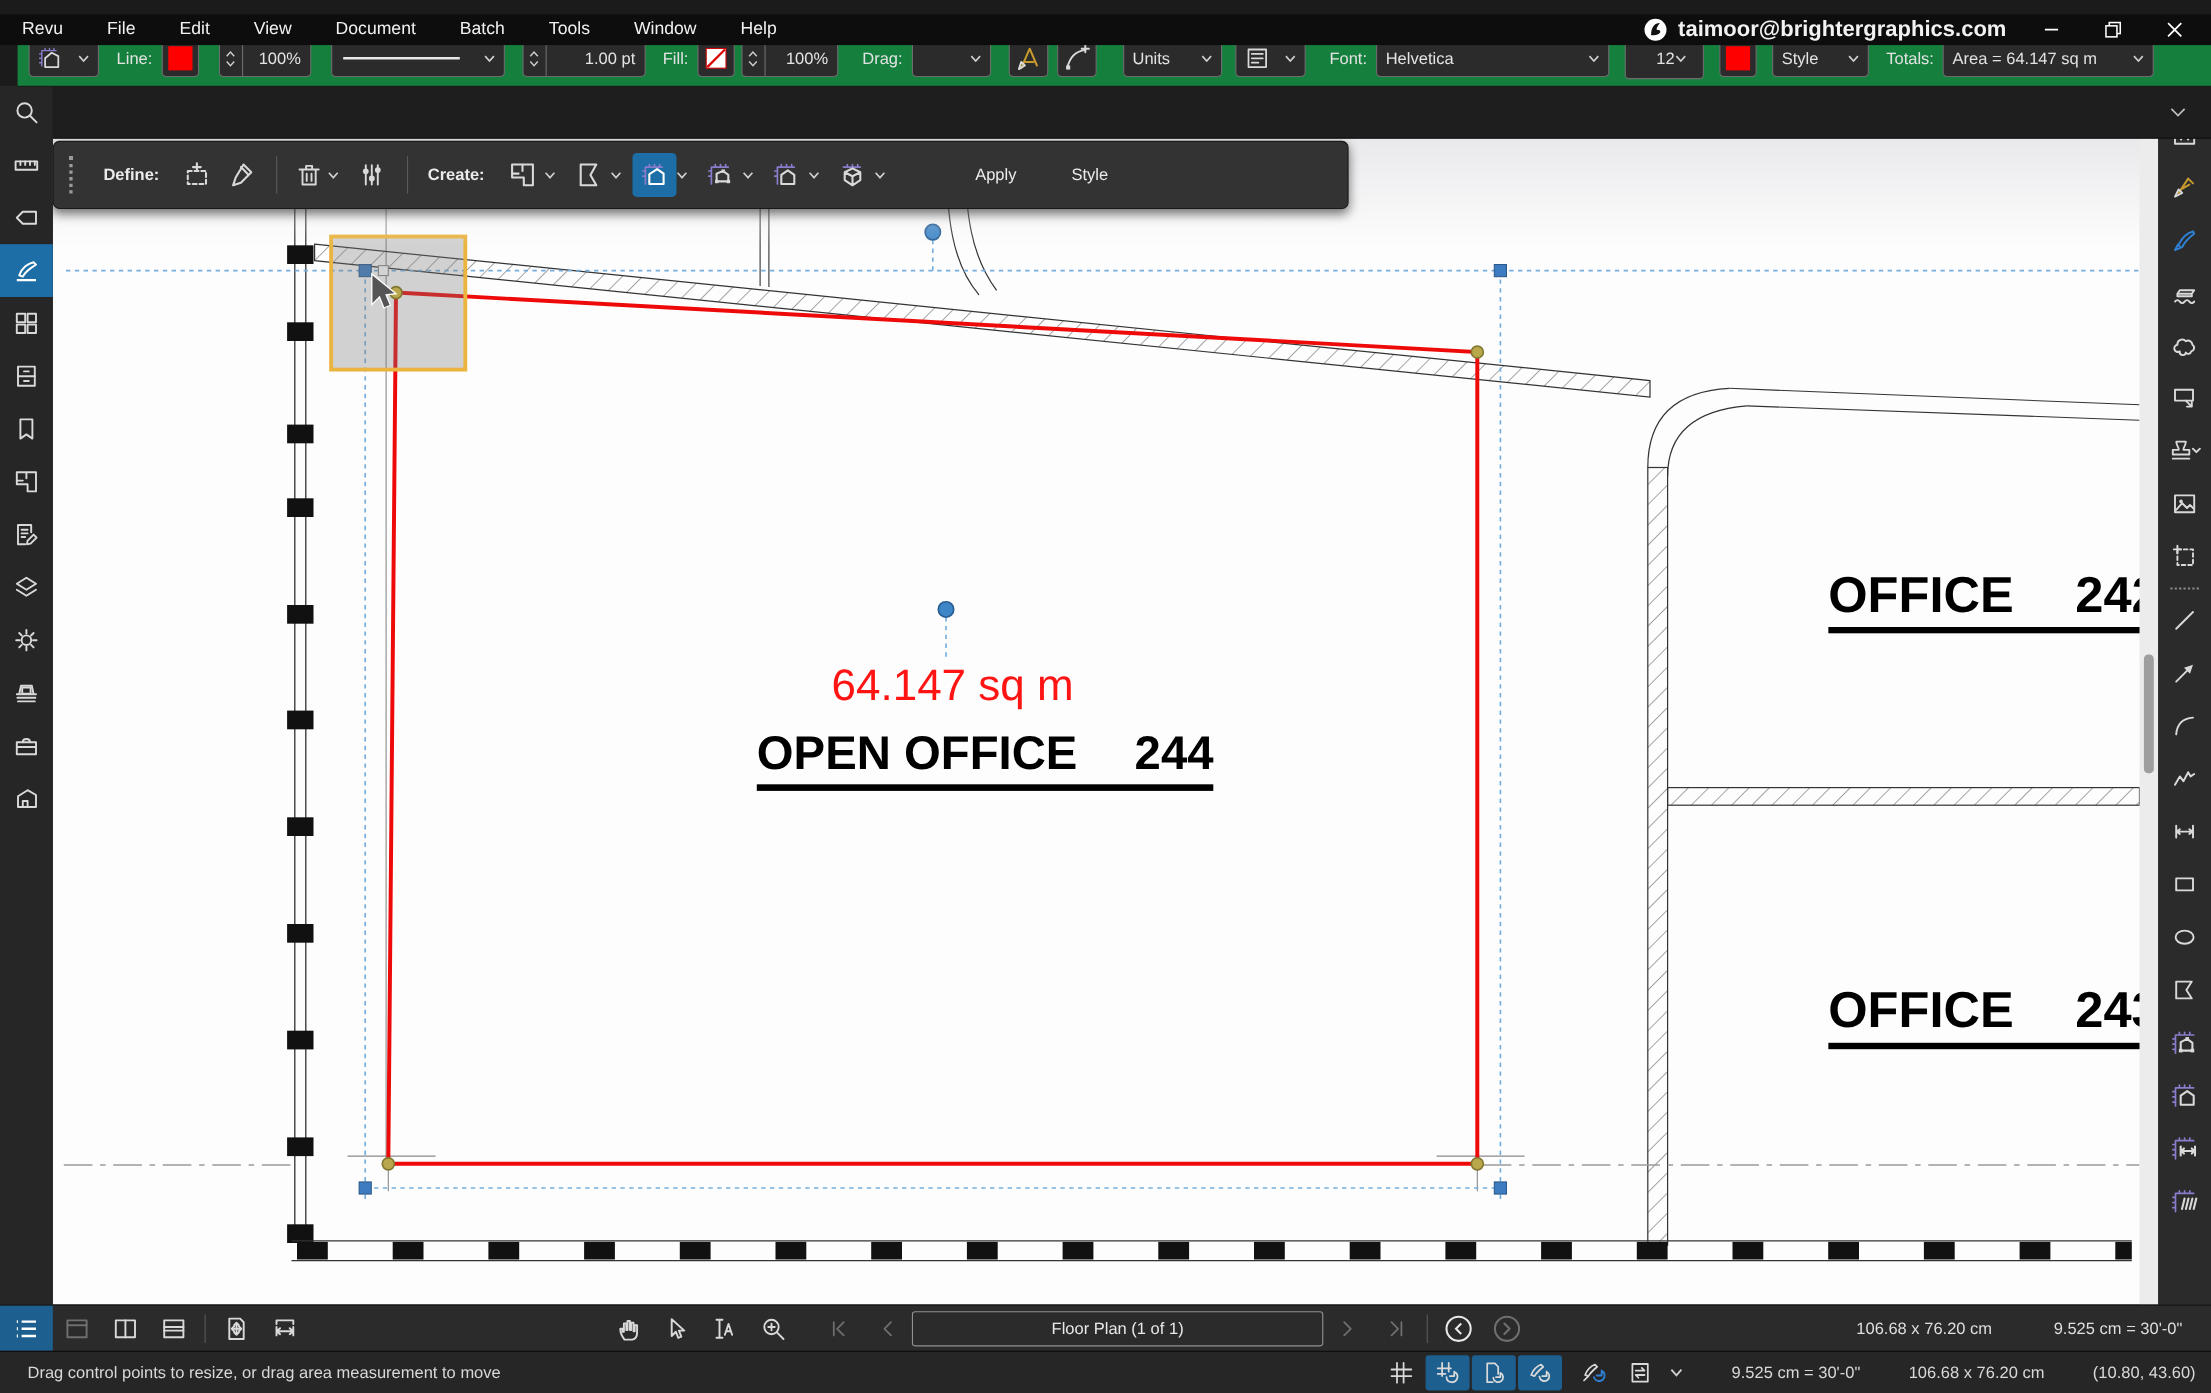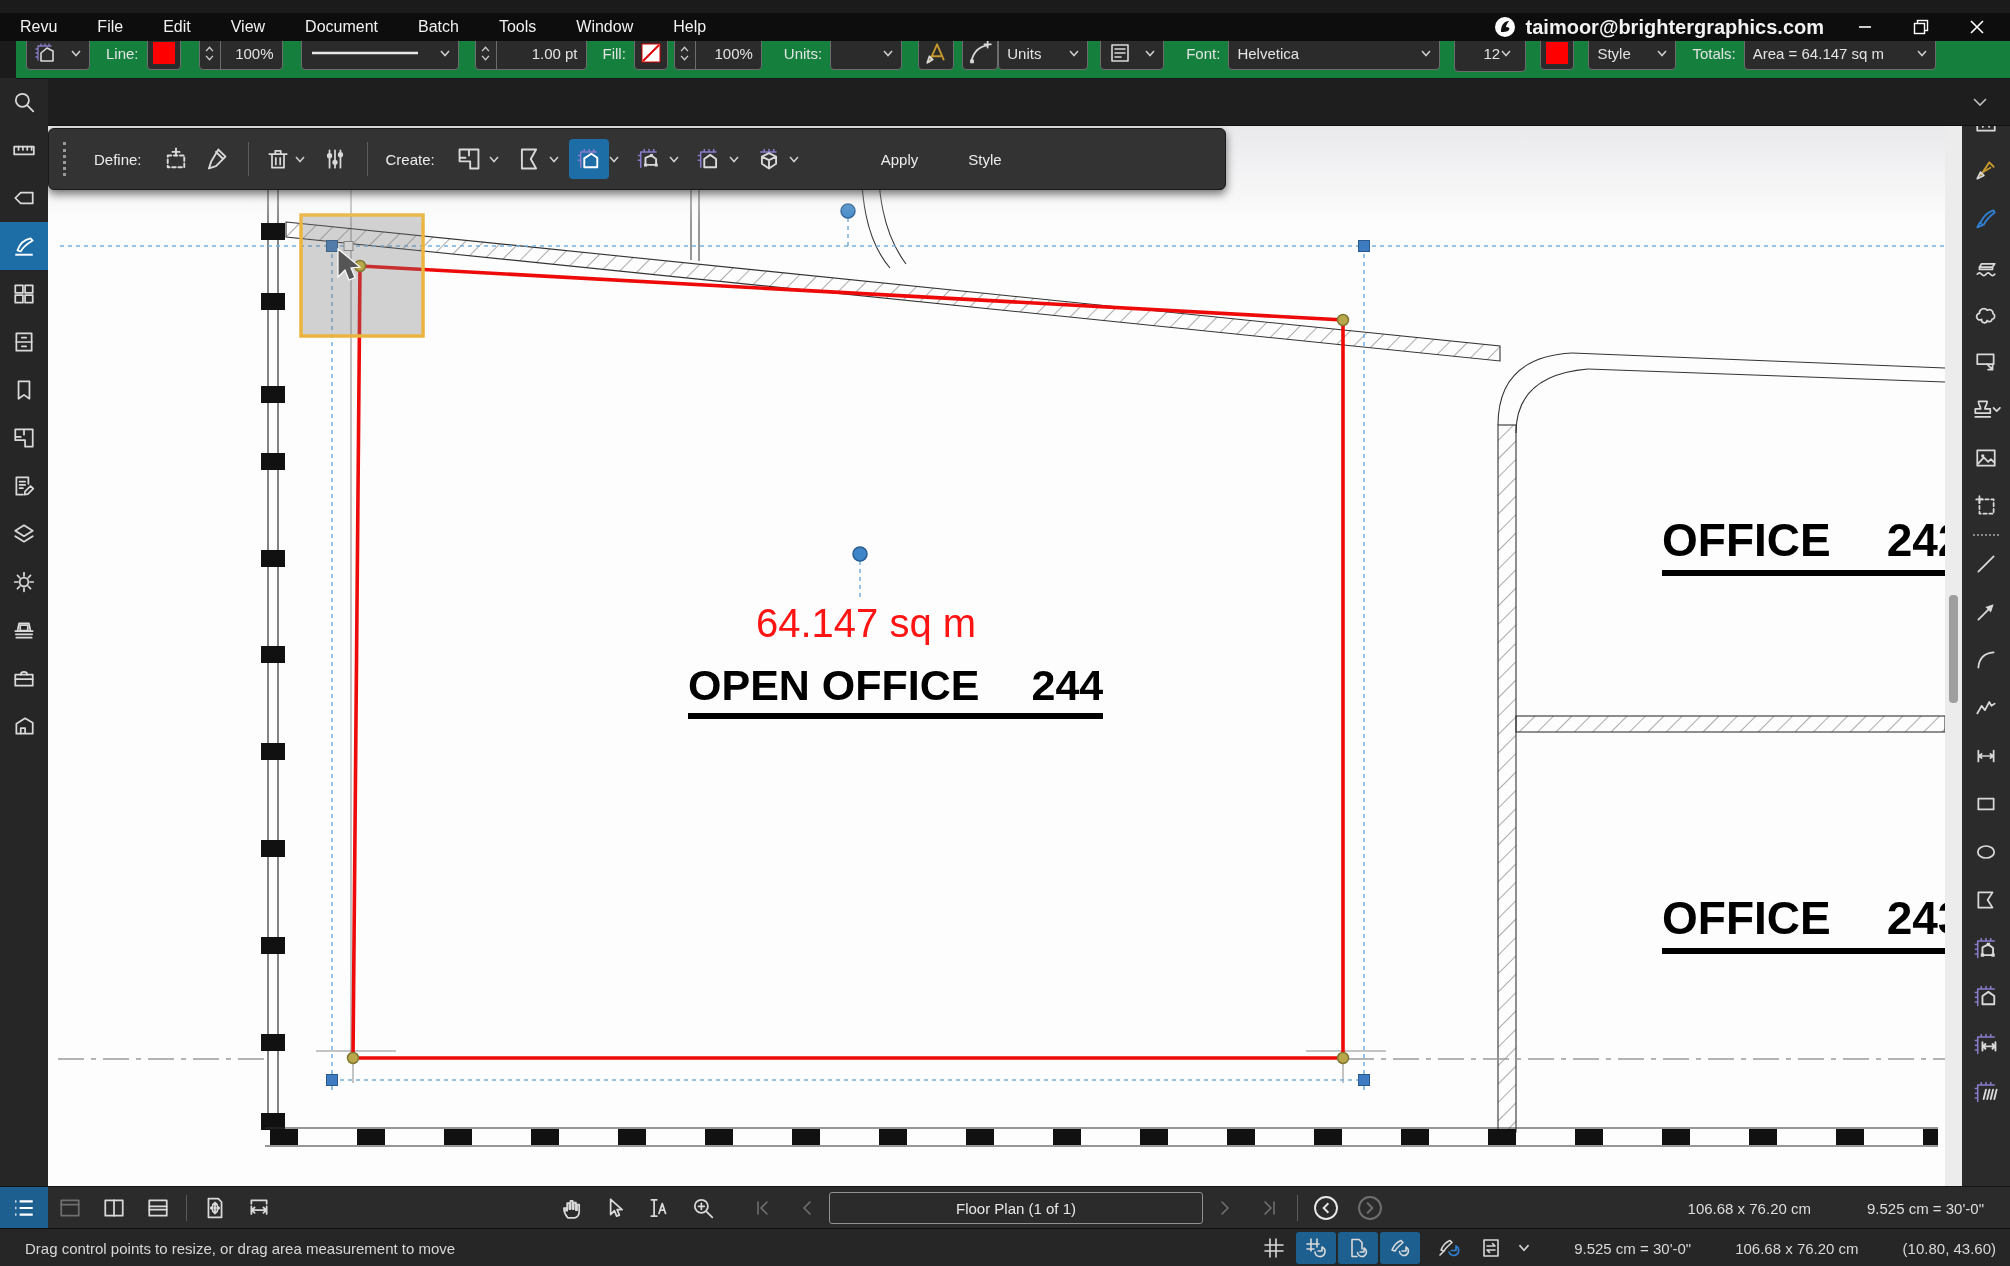--- a/index.html
+++ b/index.html
@@ -48,21 +48,21 @@
   .clipwrap{overflow:hidden;width:286px}
   #office-242{left:1614px;top:388px}
   #office-243{left:1614px;top:766px}
   .clipwrap .room-label{font-size:46px;display:inline-block}
   .clipwrap .num{margin-left:56px}
   #vscroll{left:1897px;top:0;width:17px;height:1061px;background:#ececec}
   #vscroll-thumb{left:4px;top:470px;width:9px;height:108px;background:#9e9e9e;border-radius:4px}
   
   #floatbar{left:48px;top:128px;width:1176px;height:60px;background:#333;border:1px solid #1a1a1a;border-radius:6px;box-shadow:0 4px 10px rgba(0,0,0,.55);display:flex;align-items:center;color:#ececec;font-size:15px;z-index:40}
   #floatbar .grip{width:14px;height:34px;margin:0 8px 0 14px;border-left:3px dotted #9a9a9a}
-  .fb-lbl{font-weight:normal;margin:0 14px 0 6px}
+  .fb-lbl{font-weight:bold;margin:0 14px 0 6px}
   .fbtn{width:40px;height:40px;display:flex;align-items:center;justify-content:center;border-radius:4px}
   .fbtn.sel{background:#1d6ea6}
   .fb-sep{width:1px;height:34px;background:#5a5a5a;margin:0 12px}
   .fb-group{display:flex;align-items:center;margin-right:10px}
   .txtbtn{padding:0 16px;height:40px;display:flex;align-items:center;border-radius:4px}
   
   #bottomnav{left:0;top:1186px;width:2010px;height:42px;background:#2b2b2b;display:flex;align-items:center;z-index:50;border-top:1px solid #141414;color:#dedede;font-size:15px}
   .nbtn{width:44px;height:42px;display:flex;align-items:center;justify-content:center}
   #list-toggle{width:48px;background:#1d5f8f}
   .nsep{width:1px;height:26px;background:#5a5a5a;margin:0 6px}
@@ -171,41 +171,41 @@
     <div class="stepper">
         <svg width="9" height="6" viewBox="0 0 10 7">
           <path d="M1,6 L5,1.5 L9,6" stroke="#cfcfcf" stroke-width="1.5" fill="none"></path>
         </svg>
         <svg width="9" height="6" viewBox="0 0 10 7">
           <path d="M1,1 L5,5.5 L9,1" stroke="#cfcfcf" stroke-width="1.5" fill="none"></path>
         </svg>
       </div>
     <span class="val">100%</span>
   </div>
-  <span class="lbl" style="margin-left:22px">Units:</span>
+  <span class="lbl" style="margin-left:22px">Drag:</span>
   <div class="ctl dd" style="width:72px;margin-left:8px">
     <span></span>
     <svg class="chv" width="10" height="7" viewBox="0 0 10 7">
         <path d="M1,1 L5,5.5 L9,1" stroke="#cfcfcf" stroke-width="1.5" fill="none"></path>
       </svg>
   </div>
   <div class="ctl wi" style="width:36px;justify-content:center;margin-left:16px">
     <svg width="24" height="24" viewBox="0 0 22 22">
         <path class="g" d="M5,19 L12,3 L18,17 M7,14 H15"></path>
         <path class="s" d="M3,20 L8,17 L5,14 Z"></path>
       </svg>
   </div>
   <div class="ctl wi" style="width:36px;justify-content:center;margin-left:8px">
     <svg width="24" height="24" viewBox="0 0 22 22">
         <path class="s" d="M3,19 C5,10 10,5 18,4"></path>
         <path class="s" d="M15,3 h6 M18,0 v6"></path>
         <rect class="fw" x="2" y="17" width="3.4" height="3.4"></rect>
       </svg>
   </div>
-  <div class="ctl dd" style="width:90px;margin-left:0">
+  <div class="ctl dd" style="width:90px;margin-left:24px">
     <span>Units</span>
     <svg class="chv" width="10" height="7" viewBox="0 0 10 7">
         <path d="M1,1 L5,5.5 L9,1" stroke="#cfcfcf" stroke-width="1.5" fill="none"></path>
       </svg>
   </div>
   <div class="ctl dd wi" style="width:64px;margin-left:12px">
     <svg width="22" height="22" viewBox="0 0 22 22">
         <rect class="s" x="3" y="3" width="16" height="16"></rect>
         <path class="s" d="M6,7 H16 M6,11 H16 M6,15 H12"></path>
       </svg>

